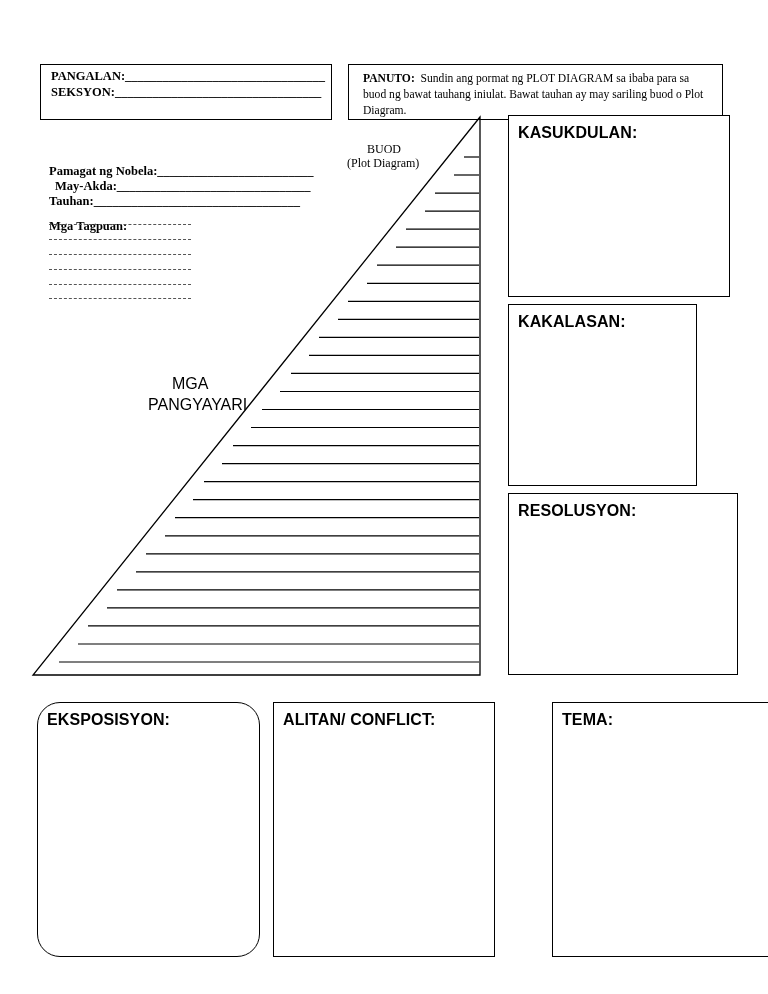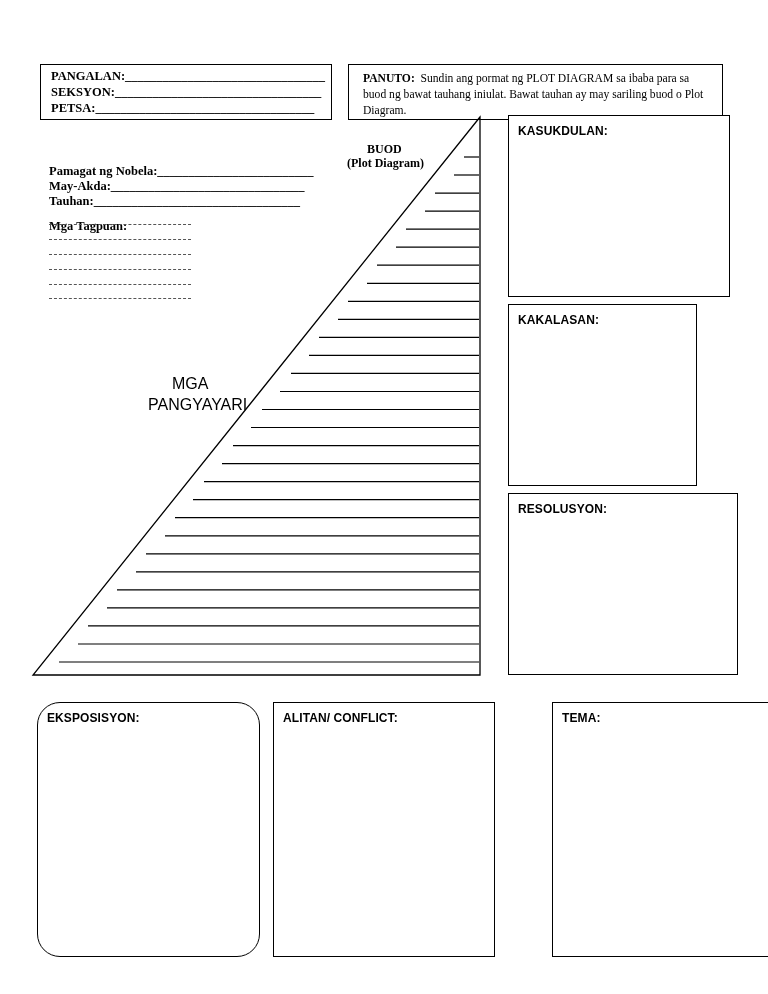--- a/index.html
+++ b/index.html
@@ -3,41 +3,40 @@
 <meta charset="utf-8">
 <style>
   html,body{margin:0;padding:0;background:#fff;}
   body{width:768px;height:994px;position:relative;overflow:hidden;color:#000;}
   .box{position:absolute;border:1.5px solid #000;box-sizing:border-box;background:#fff;}
   .serif{font-family:"Liberation Serif","DejaVu Serif",serif;margin-top:20px;}
   .sans{font-family:"Liberation Sans","DejaVu Sans",sans-serif;}
   .hdr-line{font-size:12.5px;font-weight:bold;line-height:16px;white-space:nowrap;}
   .panuto{font-size:11.6px;line-height:16px;}
   .panuto b{font-weight:bold;}
-  .lbl{position:absolute;font-weight:bold;font-size:12.5px;}
-  .boxlbl{position:absolute;left:9px;top:8px;font-size:12px;font-weight:bold;letter-spacing:0.1px;}
+  .lbl{position:absolute;font-weight:normal;font-size:12.5px;}
+  .boxlbl{position:absolute;left:9px;top:8px;font-size:16px;font-weight:bold;letter-spacing:0.1px;}
   .info{position:absolute;font-size:12.5px;font-weight:bold;line-height:15px;white-space:nowrap;}
   .tag-line{position:absolute;left:49px;width:142px;border-top:1px dashed #555;height:0;}
   svg{position:absolute;left:0;top:0;}
 </style>
 </head>
 <body>
 
 <div class="box serif" style="left:40px;top:44px;width:292px;height:56px;padding:3px 0 0 10px;">
   <div class="hdr-line"><span>PANGALAN:</span><span>________________________________</span></div>
   <div class="hdr-line"><span>SEKSYON:</span><span>_________________________________</span></div>
-  <div class="hdr-line"><span>PETSA:</span><span>___________________________________</span></div>
 </div>
 
 <div class="box serif panuto" style="left:348px;top:44px;width:375px;height:56px;padding:6px 8px 17px 14px;">
   <b>PANUTO:</b>&nbsp;&nbsp;<span>Sundin ang pormat ng PLOT DIAGRAM sa ibaba para sa buod ng bawat tauhang iniulat. Bawat tauhan ay may sariling buod o Plot Diagram.</span>
 </div>
 
 <div class="info serif" style="left:49px;top:144px;"><span>Pamagat ng Nobela:</span><span>_________________________</span></div>
-<div class="info serif" style="left:49px;top:159px;"><span>May-Akda:</span><span>_______________________________</span></div>
+<div class="info serif" style="left:55px;top:159px;"><span>May-Akda:</span><span>_______________________________</span></div>
 <div class="info serif" style="left:49px;top:174px;"><span>Tauhan:</span><span>_________________________________</span></div>
 <div class="info serif" style="left:49px;top:199px;">Mga Tagpuan:</div>
 <div class="tag-line" style="top:224px;"></div>
 <div class="tag-line" style="top:239px;"></div>
 <div class="tag-line" style="top:254px;"></div>
 <div class="tag-line" style="top:269px;"></div>
 <div class="tag-line" style="top:284px;"></div>
 <div class="tag-line" style="top:298px;"></div>
 
 <div class="lbl serif" style="left:367px;top:122px;font-size:12px;">BUOD</div>

